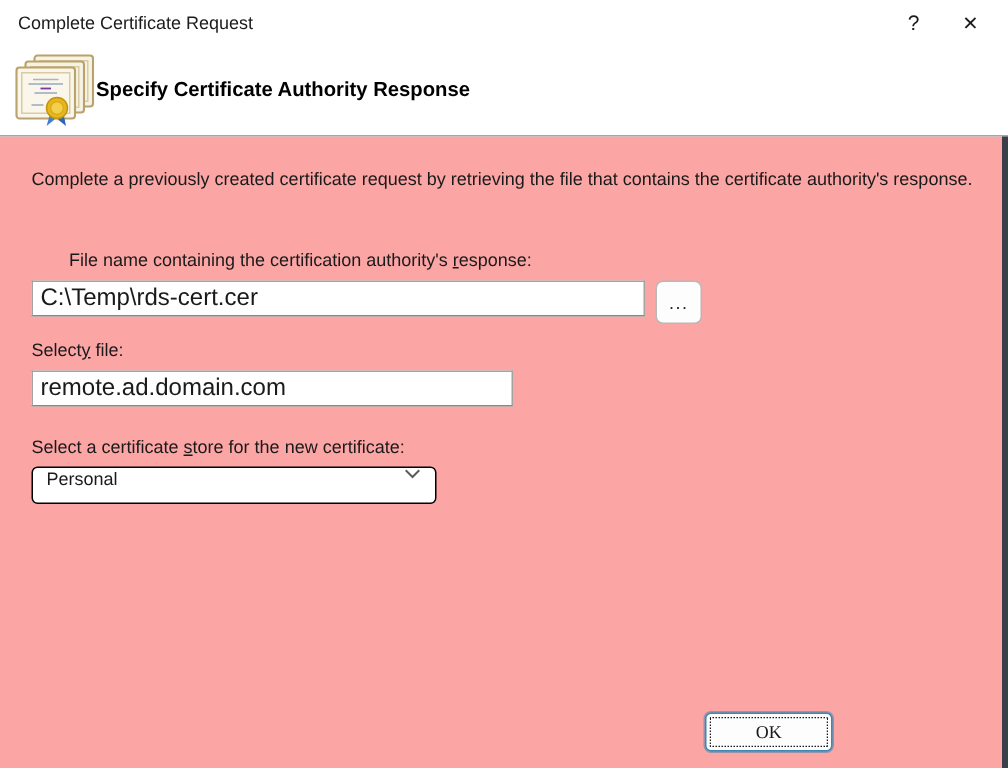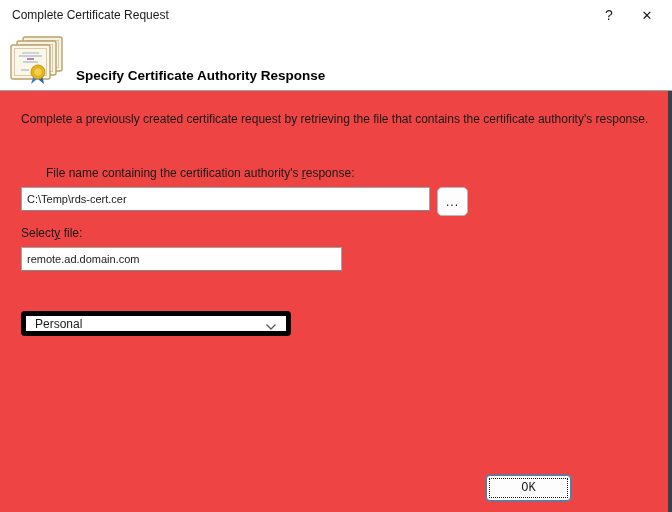--- a/index.html
+++ b/index.html
@@ -7,21 +7,21 @@
   body {
     font-family: "Liberation Sans", "DejaVu Sans", sans-serif;
     font-size: 12px;
     color: #1a1a1a;
     background: #f0f0f0;
     overflow: hidden;
   }
   .window {
     position: relative;
     width: 672px; height: 512px;
-    background: #ef4444;
+    background: #fca5a5;
   }
   
   .titlebar {
     position: absolute; left: 0; top: 0; right: 0; height: 30px;
     background: #ffffff;
     display: flex; align-items: center;
   }
   .titlebar-title {
     padding-left: 12px;
     font-size: 12px;
@@ -39,24 +39,23 @@
   }
   .caption-btn.close { font-size: 13px; margin-right: 6px; }
   
   .header {
     position: absolute; left: 0; top: 30px; right: 0; height: 61px;
     background: #ffffff;
     border-bottom: 1px solid #a5a5a5;
   }
   .header-icon { position: absolute; left: 10px; top: 6px; }
   .header-heading {
-    position: absolute; left: 76px; top: 22px;
+    position: absolute; left: 64px; top: 22px;
     font-size: 13.5px; font-weight: bold; color: #000000;
     white-space: nowrap;
-    margin-top: 16px;
   }
   
   .description {
     position: absolute; left: 21px; top: 112px; width: 632px;
     line-height: 1.3;
     color: #1a1a1a;
   }
   .field-label { position: absolute; left: 21px; white-space: nowrap; color: #1a1a1a; }
   .lbl-file   { top: 166px; margin-left: 25px; }
   .lbl-friendly { top: 226px; }
@@ -64,61 +63,60 @@
   .field-label u { text-decoration: underline; }
 
   input.text-input {
     position: absolute;
     height: 24px;
     background: #ffffff;
     border: 1px solid #a3a3a3;
     border-bottom-color: #868686;
     padding: 0 5px;
     font-family: "Liberation Sans", "DejaVu Sans", sans-serif;
-    font-size: 11px;
+    font-size: 16px;
     color: #1a1a1a;
   }
   .input-file     { left: 21px; top: 187px; width: 409px; }
   .input-friendly { left: 21px; top: 247px; width: 321px; }
 
   .browse-btn {
     position: absolute; left: 437px; top: 187px;
     width: 31px; height: 29px;
     background: #fdfdfd;
     border: 1px solid #b8b8b8;
     border-radius: 5px;
     font-size: 12px; color: #1a1a1a;
     display: flex; align-items: center; justify-content: center;
     letter-spacing: 1px;
     cursor: default;
   }
   .combobox {
     position: absolute; left: 21px; top: 311px;
     width: 270px; height: 25px;
     background: #ffffff;
-    border: 5px solid #000000;
+    border: 1px solid #000000;
     border-radius: 4px;
-    display: flex; align-items: flex-end;
+    display: flex; align-items: flex-start;
     padding: 0 9px;
     cursor: default;
   }
   .combobox-value { flex: 1; color: #1a1a1a; }
   .combobox .chev { display: flex; align-items: center; }
 
   
   .btn {
     position: absolute; top: 475px;
     width: 85px; height: 26px;
     background: #fdfdfd;
     border: 1px solid #b5b5b5;
     border-radius: 4px;
-    font-family: Liberation Mono, monospace;
+    font-family: Liberation Serif, serif;
     font-size: 12px; color: #1a1a1a;
     cursor: default;
-    margin-left: 16px;
   }
   .btn-ok {
     left: 470px;
     border: 1px solid #3f87b0;
     box-shadow: 0 0 0 1px rgba(63,135,176,0.55);
     outline: 1px dotted #1a1a1a;
     outline-offset: -4px;
   }
   .btn-cancel { left: 567px; }
 
@@ -177,20 +175,21 @@
 
   <div class="description">Complete a previously created certificate request by retrieving the file that contains the certificate authority's response.</div>
 
   <div class="field-label lbl-file"><span>File name containing the certification authority's </span><u>r</u><span>esponse:</span></div>
   <input class="text-input input-file" type="text" value="C:\Temp\rds-cert.cer" style="">
   <button class="browse-btn">...</button>
 
   <div class="field-label lbl-friendly"><span>Select</span><u>y</u><span> file:</span></div>
   <input class="text-input input-friendly" type="text" value="remote.ad.domain.com" style="">
 
+  <div class="field-label lbl-store"><span>Select a certificate </span><u>s</u><span>tore for the new certificate:</span></div>
   <div class="combobox">
     <span class="combobox-value">Personal</span>
     <span class="chev">
       <svg width="12" height="8" viewBox="0 0 12 8">
         <polyline points="1.5,1.5 6,6 10.5,1.5" fill="none" stroke="#5a5a5a" stroke-width="1.3"></polyline>
       </svg>
     </span>
   </div>
 
   <button class="btn btn-ok">OK</button>

